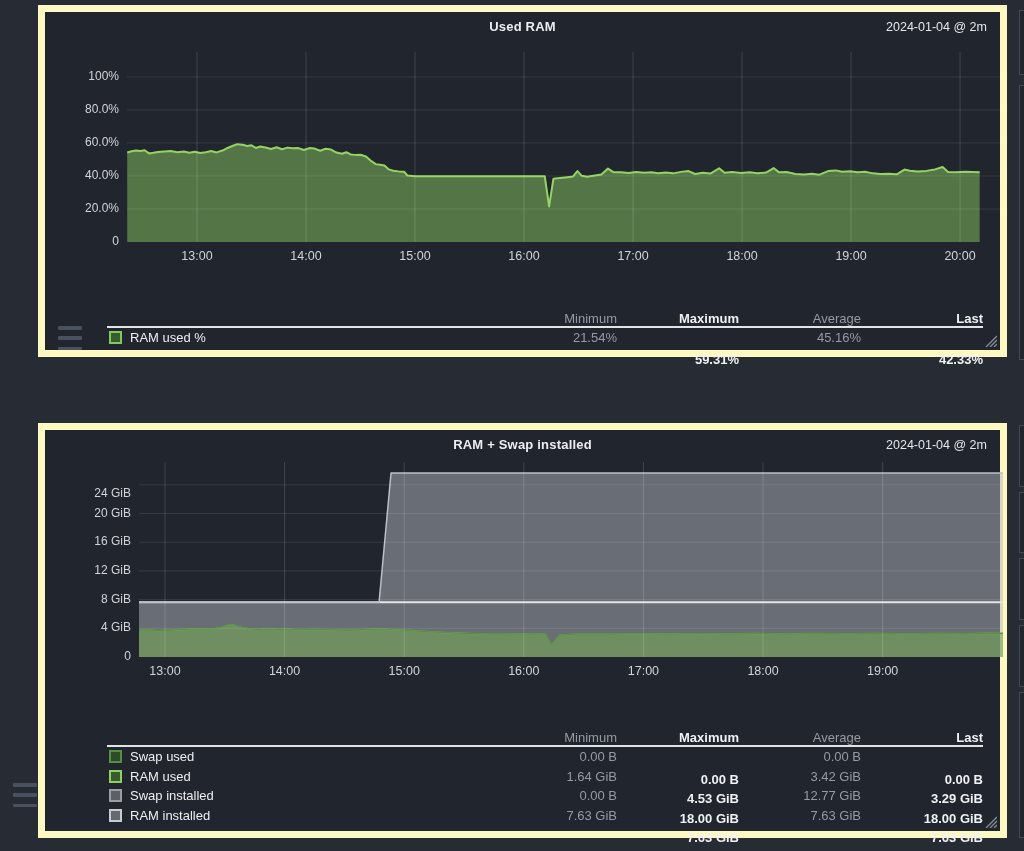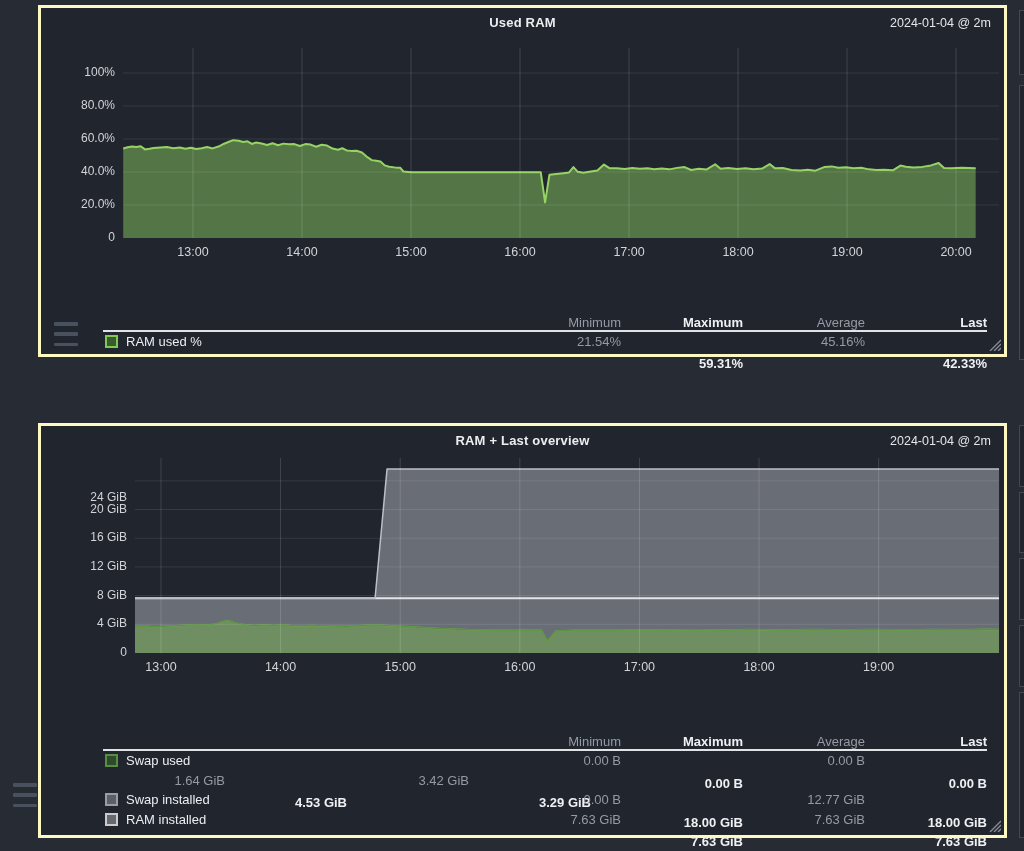--- a/index.html
+++ b/index.html
@@ -1,18 +1,18 @@
 <!DOCTYPE html>
 <html><head>
 <meta charset="utf-8">
 <style>
   html,body{margin:0;padding:0;background:#272b33;}
   #stage{position:relative;width:1024px;height:851px;overflow:hidden;background:#272b33;
          font-family:"Liberation Sans",sans-serif;}
-  .panel{position:absolute;background:#20252e;border:3px solid #fef9c3;box-sizing:border-box;}
+  .panel{position:absolute;background:#20252e;border:7px solid #fef9c3;box-sizing:border-box;}
   #panel1{left:38px;top:5px;width:969px;height:352px;}
   #panel2{left:38px;top:423px;width:969px;height:415px;}
   .panel-title{position:absolute;top:7px;left:0;right:0;text-align:center;color:#eceef0;
                font-size:13px;font-weight:bold;letter-spacing:.2px;cursor:pointer;}
   .panel-time{position:absolute;top:8px;right:13px;color:#e4e6e9;font-size:12.5px;}
   .plot{position:absolute;}
   #plot0{left:82px;top:40px;width:876px;height:190px;}
   #plot1{left:94px;top:32px;width:864px;height:195px;}
   .plot svg{display:block;width:100%;height:100%;}
   .ylabels{position:absolute;left:0;}
@@ -109,24 +109,24 @@
           <span class="lg-cell">45.16%</span>
           <span class="lg-cell em">42.33%</span>
         </div>
       </div>
     <svg class="rsz" viewBox="0 0 13 13">
       <path d="M2 13 L13 2 M6 13 L13 6 M10 13 L13 10"></path>
     </svg>
   </section>
 
   <section class="panel" id="panel2">
-    <div class="panel-title">RAM + Last overview</div>
+    <div class="panel-title">RAM + Swap installed</div>
     <div class="panel-time">2024-01-04 @ 2m</div>
     <div class="ylabels" id="ylab1">
-        <div class="tick" style="top: 32px;">24 GiB</div>
+        <div class="tick" style="top: 24px;">24 GiB</div>
         <div class="tick" style="top: 43.5121px;">20 GiB</div>
         <div class="tick" style="top: 72.2097px;">16 GiB</div>
         <div class="tick" style="top: 100.907px;">12 GiB</div>
         <div class="tick" style="top: 129.605px;">8 GiB</div>
         <div class="tick" style="top: 158.302px;">4 GiB</div>
         <div class="tick" style="top: 187px;">0</div>
       </div>
     <div class="plot" id="plot1">
       <svg viewBox="0 0 864 195">
           <path d="M0 140.25938189845473 L240.0730998200193 140.25938189845473 L252.03488855046388 140.25938189845473 L864 140.25938189845473 L864 195 L252.03488855046388 195 L240.0730998200193 195 L0 195 Z" fill="rgba(178,182,190,0.5)" stroke="none"></path>
@@ -173,20 +173,24 @@
           <div class="lg-label">
             <span class="lg-swatch" style="border-color: rgb(86, 143, 68); background: rgb(47, 74, 40);"></span>
             <span>Swap used</span>
           </div>
           <span class="lg-cell">0.00 B</span>
           <span class="lg-cell em">0.00 B</span>
           <span class="lg-cell">0.00 B</span>
           <span class="lg-cell em">0.00 B</span>
         </div>
         <div class="lg-row">
+          <div class="lg-label">
+            <span class="lg-swatch" style="border-color: rgb(142, 209, 96); background: rgb(58, 90, 48);"></span>
+            <span>RAM used</span>
+          </div>
           <span class="lg-cell">1.64 GiB</span>
           <span class="lg-cell em">4.53 GiB</span>
           <span class="lg-cell">3.42 GiB</span>
           <span class="lg-cell em">3.29 GiB</span>
         </div>
         <div class="lg-row">
           <div class="lg-label">
             <span class="lg-swatch" style="border-color: rgb(154, 157, 164); background: rgb(92, 95, 102);"></span>
             <span>Swap installed</span>
           </div>

